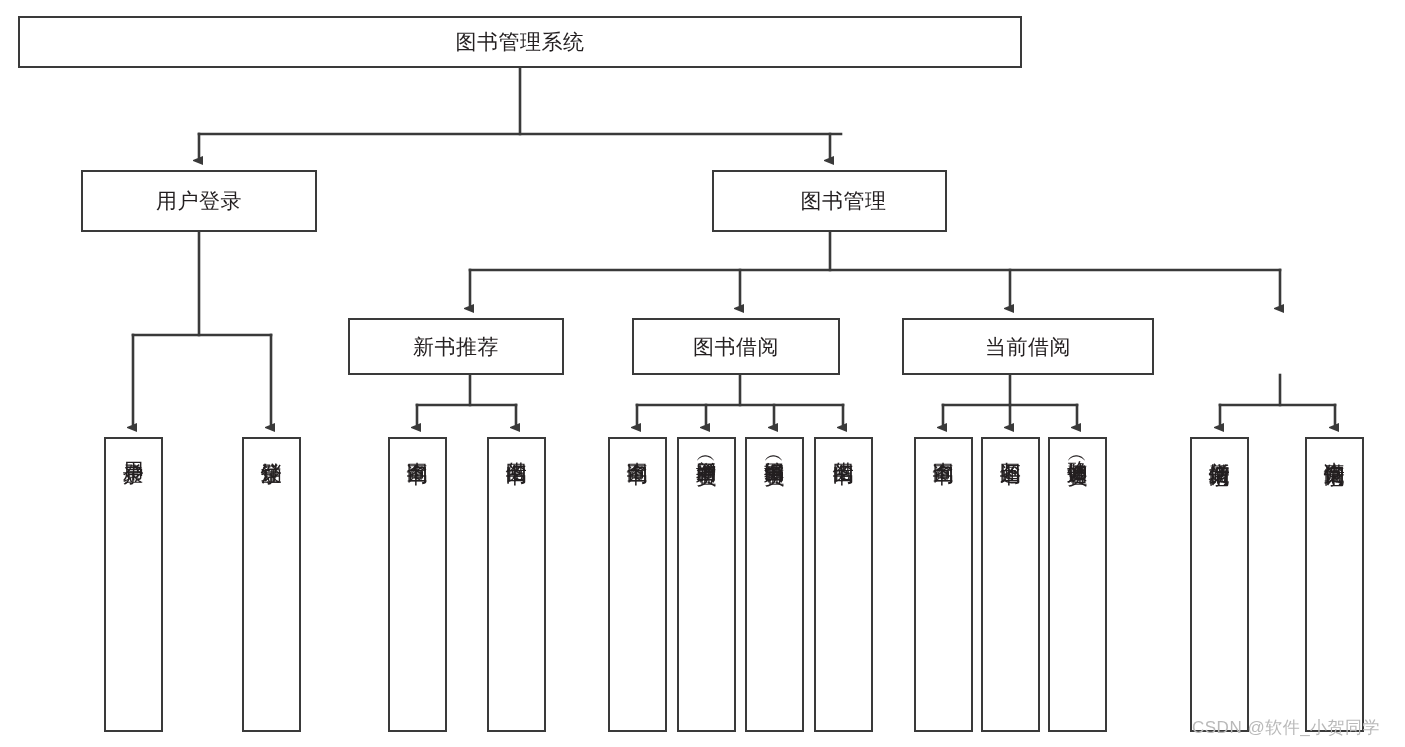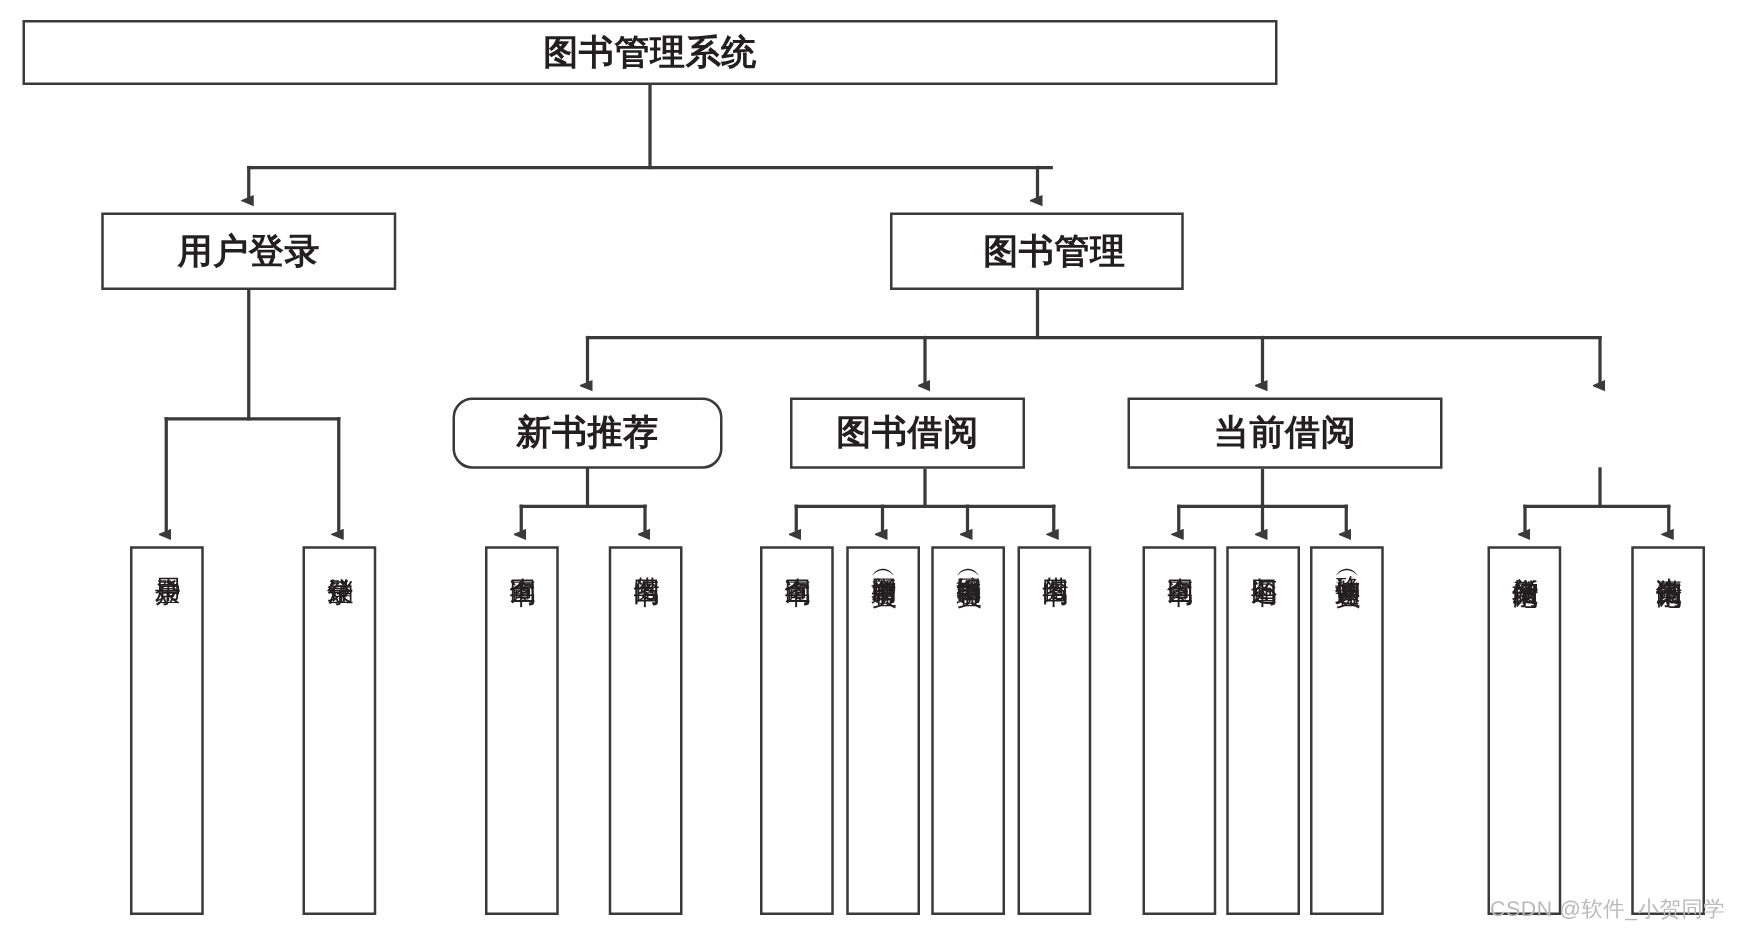--- a/index.html
+++ b/index.html
@@ -26,25 +26,24 @@
     position: absolute;
     border: 2px solid #3a3a3a;
     background: #ffffff;
     display: flex;
     align-items: center;
     justify-content: center;
     color: #231f20;
     overflow: hidden;
   }
   .node.horizontal .node-label {
-    font-size: 28px;
+    font-size: 21px;
     line-height: 1.1;
     letter-spacing: 0.5px;
     white-space: nowrap;
-    font-weight: bold;
   }
   .node.vertical {
     align-items: flex-start;
     justify-content: center;
     padding-top: 6px;
   }
   .node.vertical .node-label {
     writing-mode: vertical-rl;
     text-orientation: upright;
     font-size: 21px;
@@ -123,24 +122,24 @@
     <span class="node-label">图书管理系统</span>
   </div>
 
   <div class="node horizontal" style="left: 81px; top: 170px; width: 236px; height: 62px;">
     <span class="node-label">用户登录</span>
   </div>
   <div class="node horizontal" style="left: 712px; top: 170px; width: 235px; height: 62px; padding-left: 28px;">
     <span class="node-label">图书管理</span>
   </div>
 
-  <div class="node horizontal" style="left: 362px; top: 318px; width: 216px; height: 57px; border-radius: 16px;">
+  <div class="node horizontal" style="left: 348px; top: 318px; width: 216px; height: 57px;">
     <span class="node-label">新书推荐</span>
   </div>
-  <div class="node horizontal" style="left: 632px; top: 318px; width: 188px; height: 57px;">
+  <div class="node horizontal" style="left: 632px; top: 318px; width: 208px; height: 57px;">
     <span class="node-label">图书借阅</span>
   </div>
   <div class="node horizontal" style="left: 902px; top: 318px; width: 252px; height: 57px;">
     <span class="node-label">当前借阅</span>
   </div>
 
   <div class="node vertical" style="left: 104px; top: 437px; width: 59px; height: 295px;">
     <span class="node-label">用户登录</span>
   </div>
   <div class="node vertical" style="left: 242px; top: 437px; width: 59px; height: 295px;">

